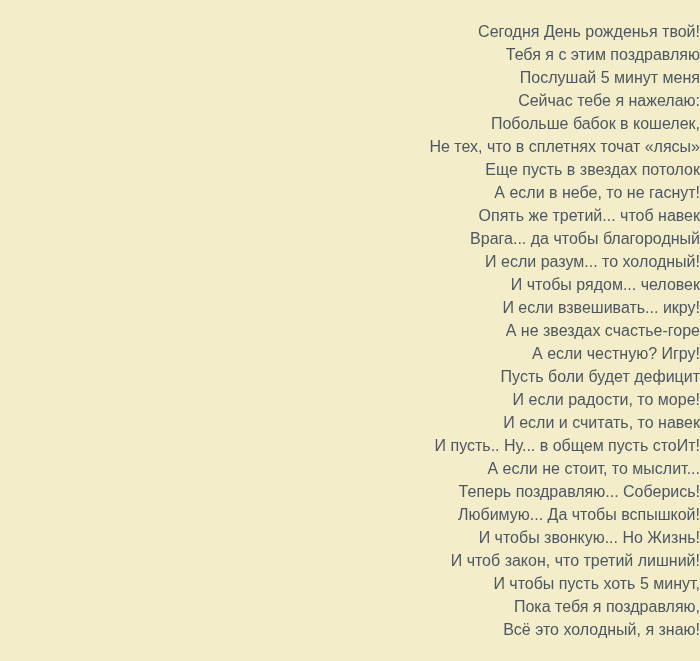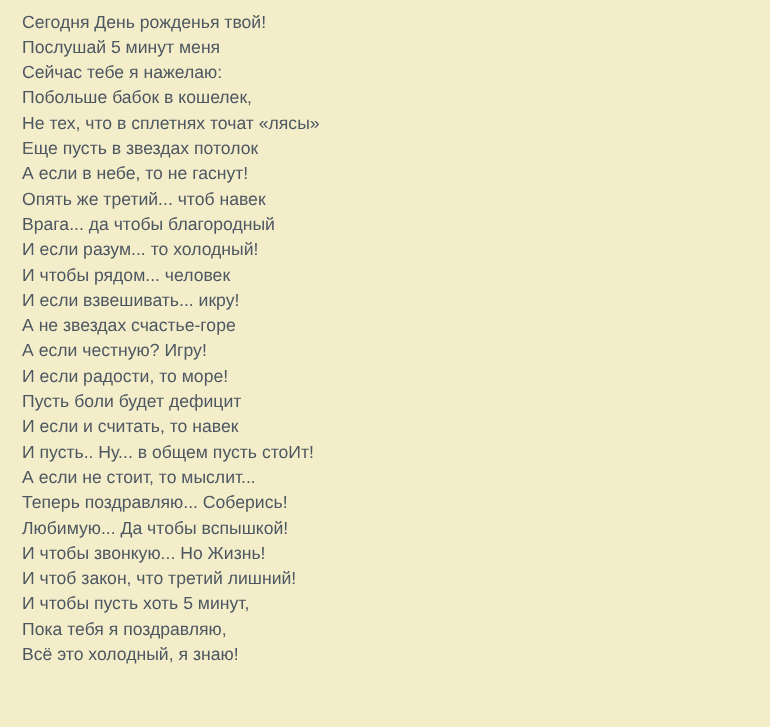--- a/index.html
+++ b/index.html
@@ -10,53 +10,54 @@
     width: 700px;
     height: 661px;
     overflow: hidden;
     background: #f3edca;
     font-family: "Liberation Sans", "DejaVu Sans", sans-serif;
   }
   .poem {
     box-sizing: border-box;
     margin-left: 20px;
     width: 680px;
-    padding-top: 9px;
-    text-align: left;
+    padding-top: 20px;
+    text-align: right;
   }
   .poem p.line {
     margin: 0;
     padding: 0;
     font-size: 16px;
     line-height: 23px;
     color: #4d5761;
     font-weight: 400;
     letter-spacing: 0;
   }
 </style>
 </head>
 <body>
 
 <div class="poem">
     <p class="line">Сегодня День рожденья твой!</p>
+    <p class="line">Тебя я с этим поздравляю</p>
     <p class="line">Послушай 5 минут меня</p>
     <p class="line">Сейчас тебе я нажелаю:</p>
     <p class="line">Побольше бабок в кошелек,</p>
     <p class="line">Не тех, что в сплетнях точат «лясы»</p>
     <p class="line">Еще пусть в звездах потолок</p>
     <p class="line">А если в небе, то не гаснут!</p>
     <p class="line">Опять же третий... чтоб навек</p>
     <p class="line">Врага... да чтобы благородный</p>
     <p class="line">И если разум... то холодный!</p>
     <p class="line">И чтобы рядом... человек</p>
     <p class="line">И если взвешивать... икру!</p>
     <p class="line">А не звездах счастье-горе</p>
     <p class="line">А если честную? Игру!</p>
+    <p class="line">Пусть боли будет дефицит</p>
     <p class="line">И если радости, то море!</p>
-    <p class="line">Пусть боли будет дефицит</p>
     <p class="line">И если и считать, то навек</p>
     <p class="line">И пусть.. Ну... в общем пусть стоИт!</p>
     <p class="line">А если не стоит, то мыслит...</p>
     <p class="line">Теперь поздравляю... Соберись!</p>
     <p class="line">Любимую... Да чтобы вспышкой!</p>
     <p class="line">И чтобы звонкую... Но Жизнь!</p>
     <p class="line">И чтоб закон, что третий лишний!</p>
     <p class="line">И чтобы пусть хоть 5 минут,</p>
     <p class="line">Пока тебя я поздравляю,</p>
     <p class="line">Всё это холодный, я знаю!</p>

